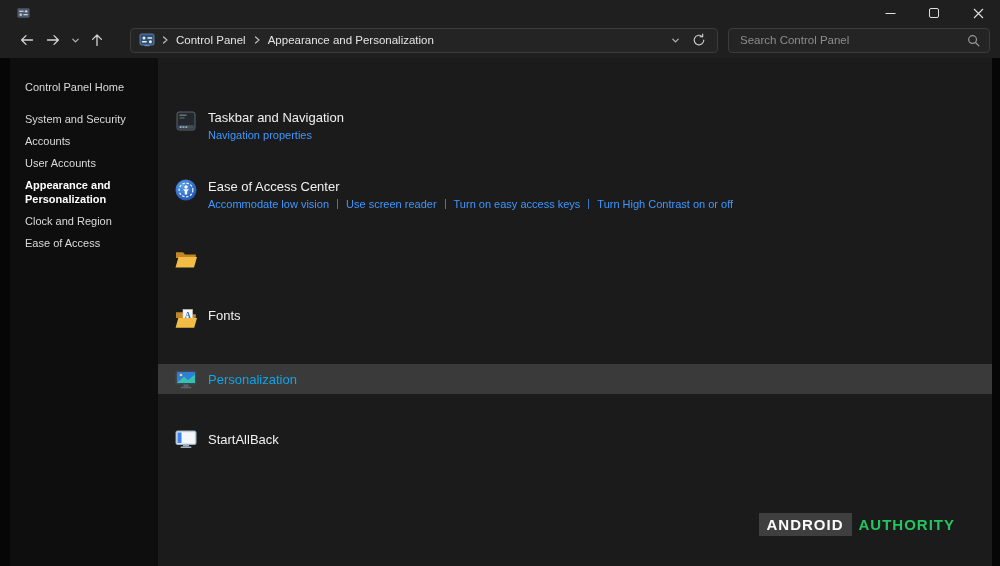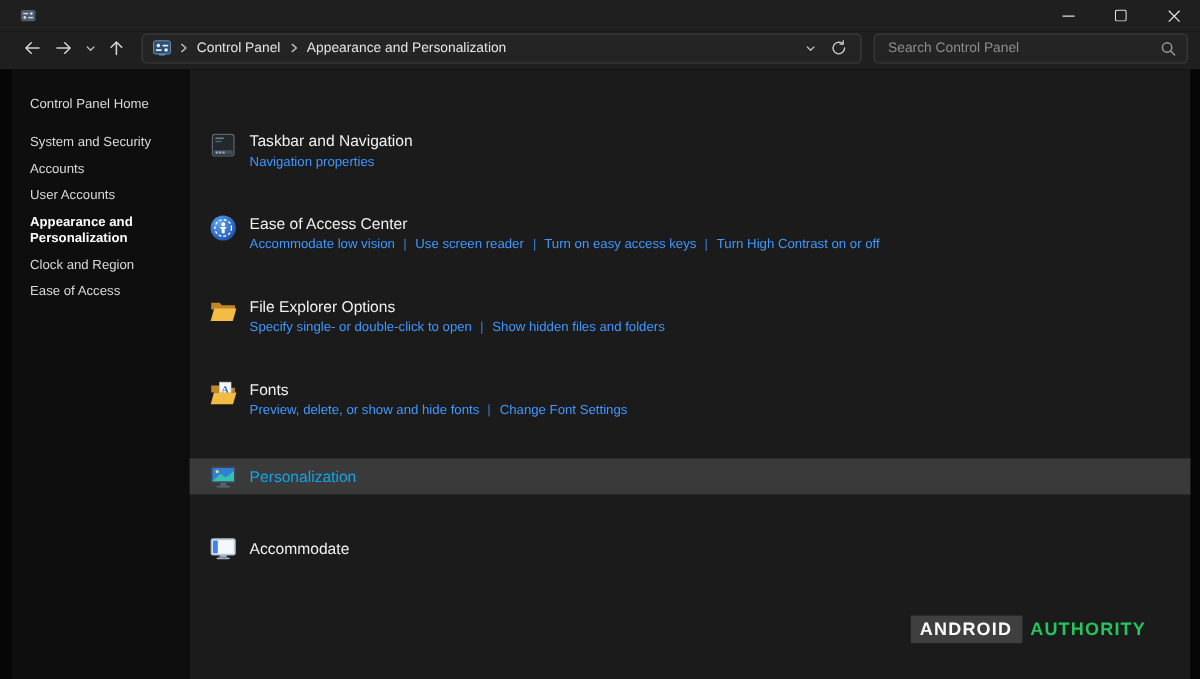--- a/index.html
+++ b/index.html
@@ -28,21 +28,21 @@
   .toolbar {
     flex:0 0 32px; background:#1f1f1f;
     display:flex; align-items:center; padding:0 10px 4px 14px;
   }
   .nav-btn {
     width:26px; height:26px; border:none; background:transparent;
     display:flex; align-items:center; justify-content:center; padding:0;
   }
   .nav-btn.small { width:18px; }
   .addressbar {
-    flex:1; height:25px; margin:0 10px 0 8px;
+    flex:1; height:25px; margin:0 10px 0 20px;
     background:#242424; border:1px solid #3c3c3c; border-radius:4px;
     display:flex; align-items:center; padding:0 6px; min-width:0;
   }
   .crumb-icon { display:flex; margin:0 4px 0 2px; }
   .crumb { color:#e4e4e4; font-size:11.5px; padding:0 5px; white-space:nowrap; cursor:default; }
   .crumb-chev { display:flex; padding:0 1px; }
   .addr-spacer { flex:1; }
   .addr-btn {
     width:24px; height:23px; border:none; background:transparent;
     display:flex; align-items:center; justify-content:center; padding:0;
@@ -261,46 +261,33 @@
         </div>
       </div>
 
       <div class="cat">
         <span class="cat-icon">
           <svg width="24" height="24" viewBox="0 0 24 24">
             <path d="M2 5.2 L9 5.2 L11 7.4 L21.8 7.4 L21.8 11 L2 11 Z" fill="#c08627"></path>
             <path d="M4.5 10 H23 L20 20.6 H1.5 Z" fill="#f3bd45"></path>
           </svg>
         </span>
-        <div class="cat-text">
-          <div class="cat-title">File Explorer Options</div>
-          <div class="cat-links">
-            <span class="link">Specify single- or double-click to open</span>
-            <span class="sep"></span>
-            <span class="link">Show hidden files and folders</span>
-          </div>
-        </div>
       </div>
 
       <div class="cat">
         <span class="cat-icon">
           <svg width="24" height="24" viewBox="0 0 24 24">
             <path d="M2 5.2 L8.5 5.2 L10.3 7.2 L21.8 7.2 L21.8 11 L2 11 Z" fill="#c08627"></path>
             <rect x="9" y="2.5" width="9.5" height="11.5" fill="#f5f6f7" stroke="#c9ccd0" stroke-width="0.6"></rect>
             <text x="13.7" y="11.4" font-size="8.5" font-weight="bold" fill="#3a6fb5" text-anchor="middle" font-family="Liberation Serif, serif">A</text>
             <path d="M4.3 11 H23 L20.2 20.8 H1.6 Z" fill="#f3bd45"></path>
           </svg>
         </span>
         <div class="cat-text">
           <div class="cat-title">Fonts</div>
-          <div class="cat-links">
-            <span class="link">Preview, delete, or show and hide fonts</span>
-            <span class="sep"></span>
-            <span class="link">Change Font Settings</span>
-          </div>
         </div>
       </div>
 
       <div class="cat center selected">
         <span class="cat-icon">
           <svg width="24" height="24" viewBox="0 0 24 24">
             <rect x="1.5" y="3.5" width="21" height="14" rx="1.5" fill="#3f4650"></rect>
             <rect x="3" y="5" width="18" height="11" fill="#2f7fd6"></rect>
             <path d="M3 16 L10 9.5 L14 13 L21 7.5 L21 16 Z" fill="#35c1b0"></path>
             <circle cx="7" cy="8" r="1.3" fill="#ffd75e"></circle>
@@ -317,21 +304,21 @@
         <span class="cat-icon">
           <svg width="24" height="24" viewBox="0 0 24 24">
             <rect x="2" y="4" width="20" height="13.5" rx="1.5" fill="#dfe6ee" stroke="#9fb0c0" stroke-width="1"></rect>
             <rect x="3.5" y="5.5" width="17" height="10.5" fill="#f5f8fb"></rect>
             <rect x="3.5" y="5.5" width="4" height="10.5" fill="#3b82f6"></rect>
             <rect x="9" y="17.5" width="6" height="2" fill="#9fb0c0"></rect>
             <rect x="6.5" y="19.5" width="11" height="1.6" rx="0.8" fill="#9fb0c0"></rect>
           </svg>
         </span>
         <div class="cat-text">
-          <div class="cat-title">Accommodate</div>
+          <div class="cat-title">StartAllBack</div>
         </div>
       </div>
 
       <div class="watermark">
         <span class="wm-badge">ANDROID</span>
         <span class="wm-text">AUTHORITY</span>
       </div>
 
     </div>
 

